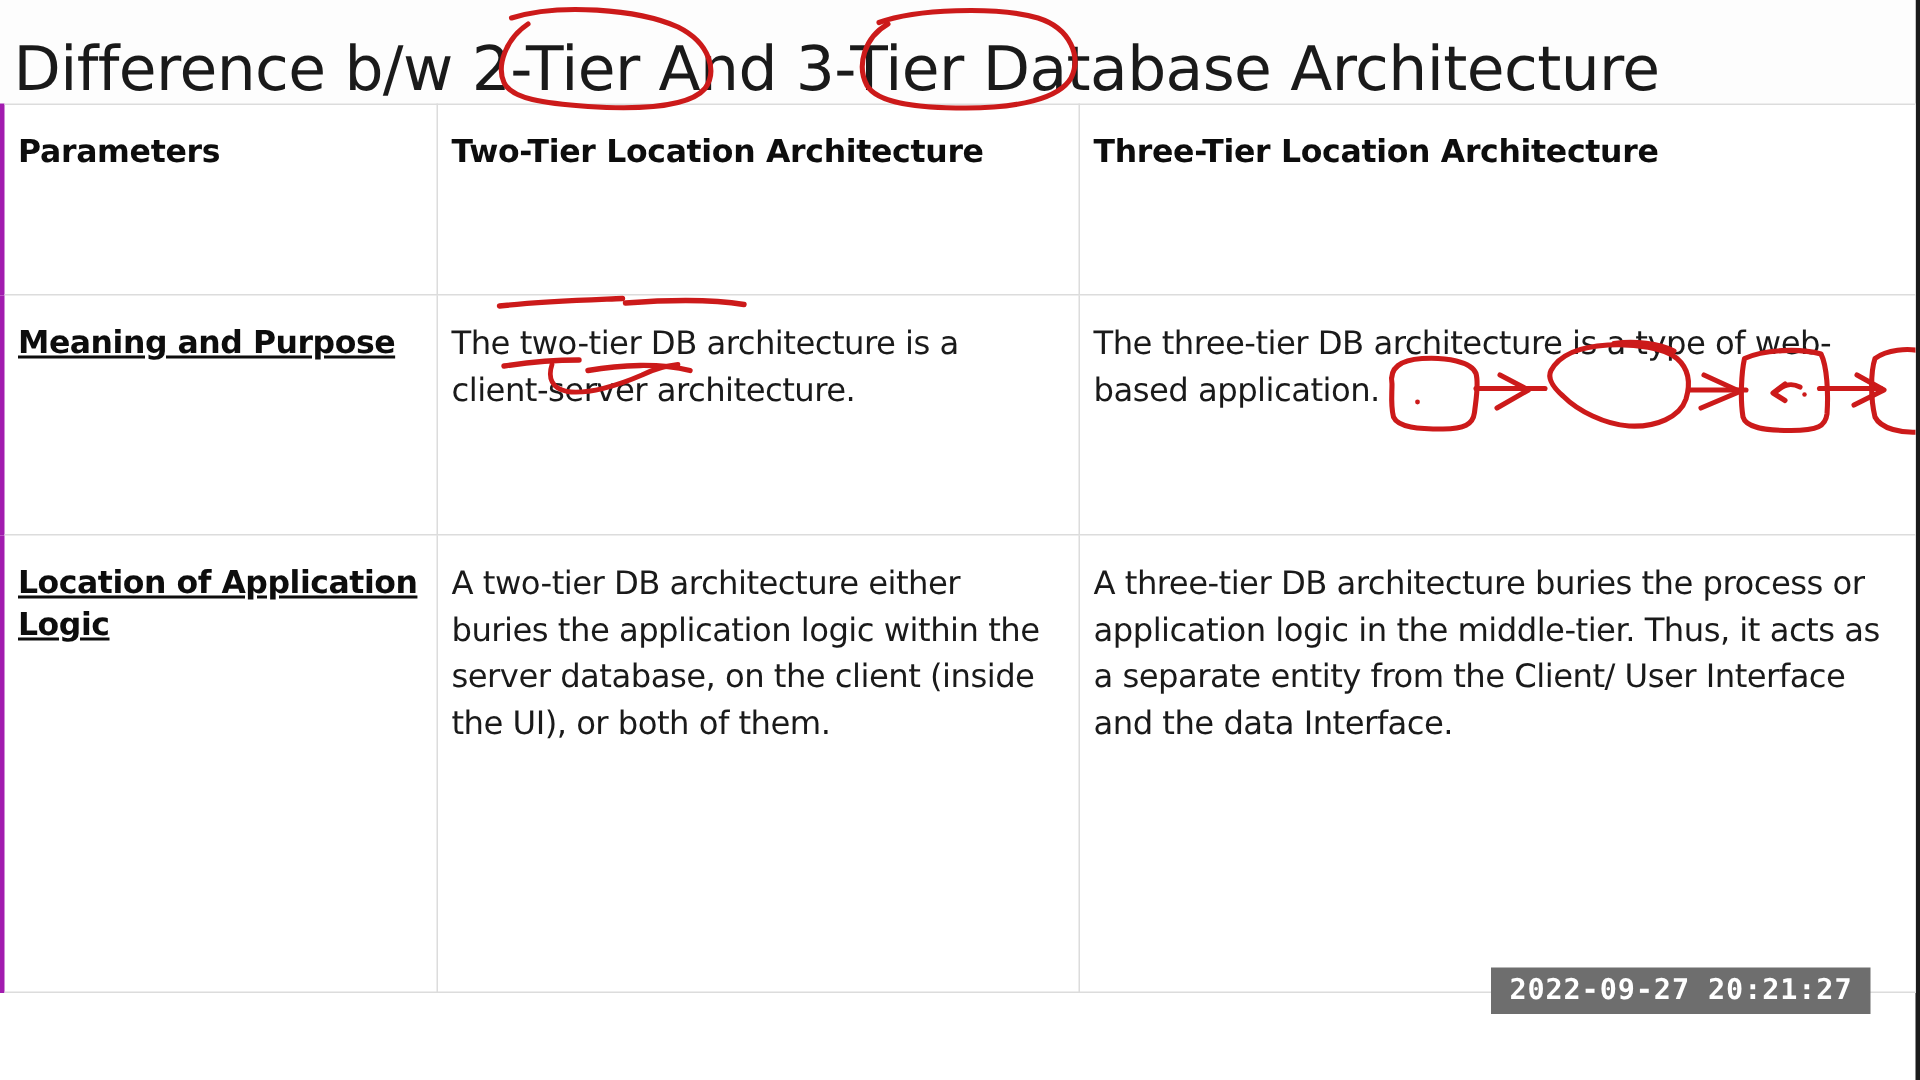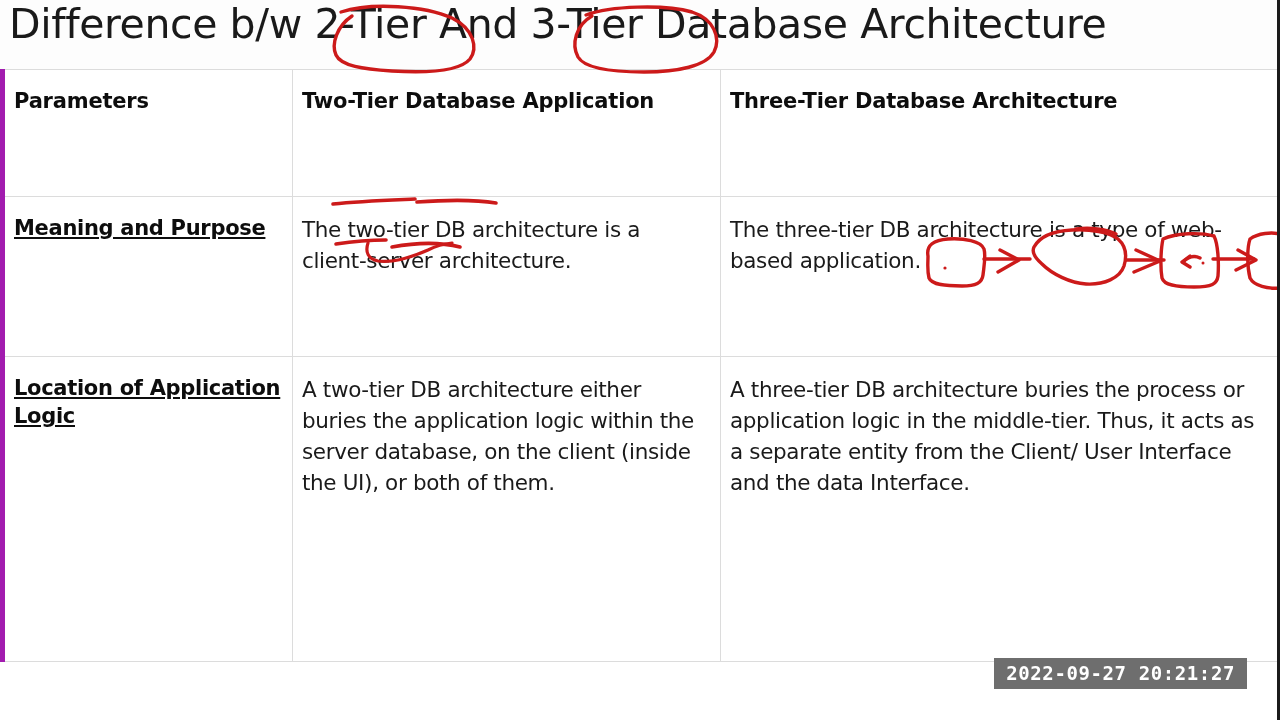--- a/index.html
+++ b/index.html
@@ -22,21 +22,21 @@
     box-sizing: border-box;
   }
 
   
   #title-bar {
     position: absolute;
     left: 0; top: 0;
     width: 1280px;
     height: 70px;
     display: flex;
-    align-items: flex-start;
+    align-items: flex-end;
     background: #fdfdfd;
   }
   #page-title {
     font-family: "DejaVu Sans", sans-serif;
     font-size: 41px;
     font-weight: 400;
     color: #1a1a1a;
     letter-spacing: -0.4px;
     padding-left: 9px;
     white-space: nowrap;
@@ -59,21 +59,21 @@
   #compare-table th,
   #compare-table td {
     border: 1px solid #dcdcdc;
     border-left: none;
     vertical-align: top;
     padding: 18px 10px 14px 9px;
     background: #ffffff;
   }
   #compare-table th:first-child,
   #compare-table td:first-child {
-    border-left: 5px solid #a21caf;
+    border-left: 3px solid #a21caf;
   }
 
   th.hdr {
     text-align: left;
     font-family: "DejaVu Sans", sans-serif;
     font-weight: bold;
     font-size: 21px;
     line-height: 1.28;
     color: #0d0d0d;
     letter-spacing: -0.2px;
@@ -107,21 +107,21 @@
     left: 0; top: 0;
     width: 1280px;
     height: 720px;
     pointer-events: none;
   }
 
   
   #timestamp {
     position: absolute;
     right: 30px;
-    bottom: 31px;
+    bottom: 44px;
     background: #6e6e6e;
     color: #ffffff;
     font-family: "DejaVu Sans Mono", monospace;
     font-size: 19px;
     font-weight: bold;
     letter-spacing: 0.6px;
     padding: 4px 12px 5px 12px;
     white-space: nowrap;
   }
 </style>
@@ -136,22 +136,22 @@
 
   <table id="compare-table">
     <colgroup>
       <col class="c1">
         <col class="c2">
         <col class="c3">
     </colgroup>
     <thead>
       <tr class="row-head">
         <th class="hdr">Parameters</th>
-        <th class="hdr">Two-Tier Database Application</th>
-        <th class="hdr">Three-Tier Database Architecture</th>
+        <th class="hdr">Two-Tier Location Architecture</th>
+        <th class="hdr">Three-Tier Location Architecture</th>
       </tr>
     </thead>
     <tbody>
       <tr class="row-1">
         <td class="param">Meaning and Purpose</td>
         <td class="body-cell">The two-tier DB architecture is a client-server architecture.</td>
         <td class="body-cell">The three-tier DB architecture is a type of web-based application.</td>
       </tr>
       <tr class="row-3">
         <td class="param">Location of Application Logic</td>

